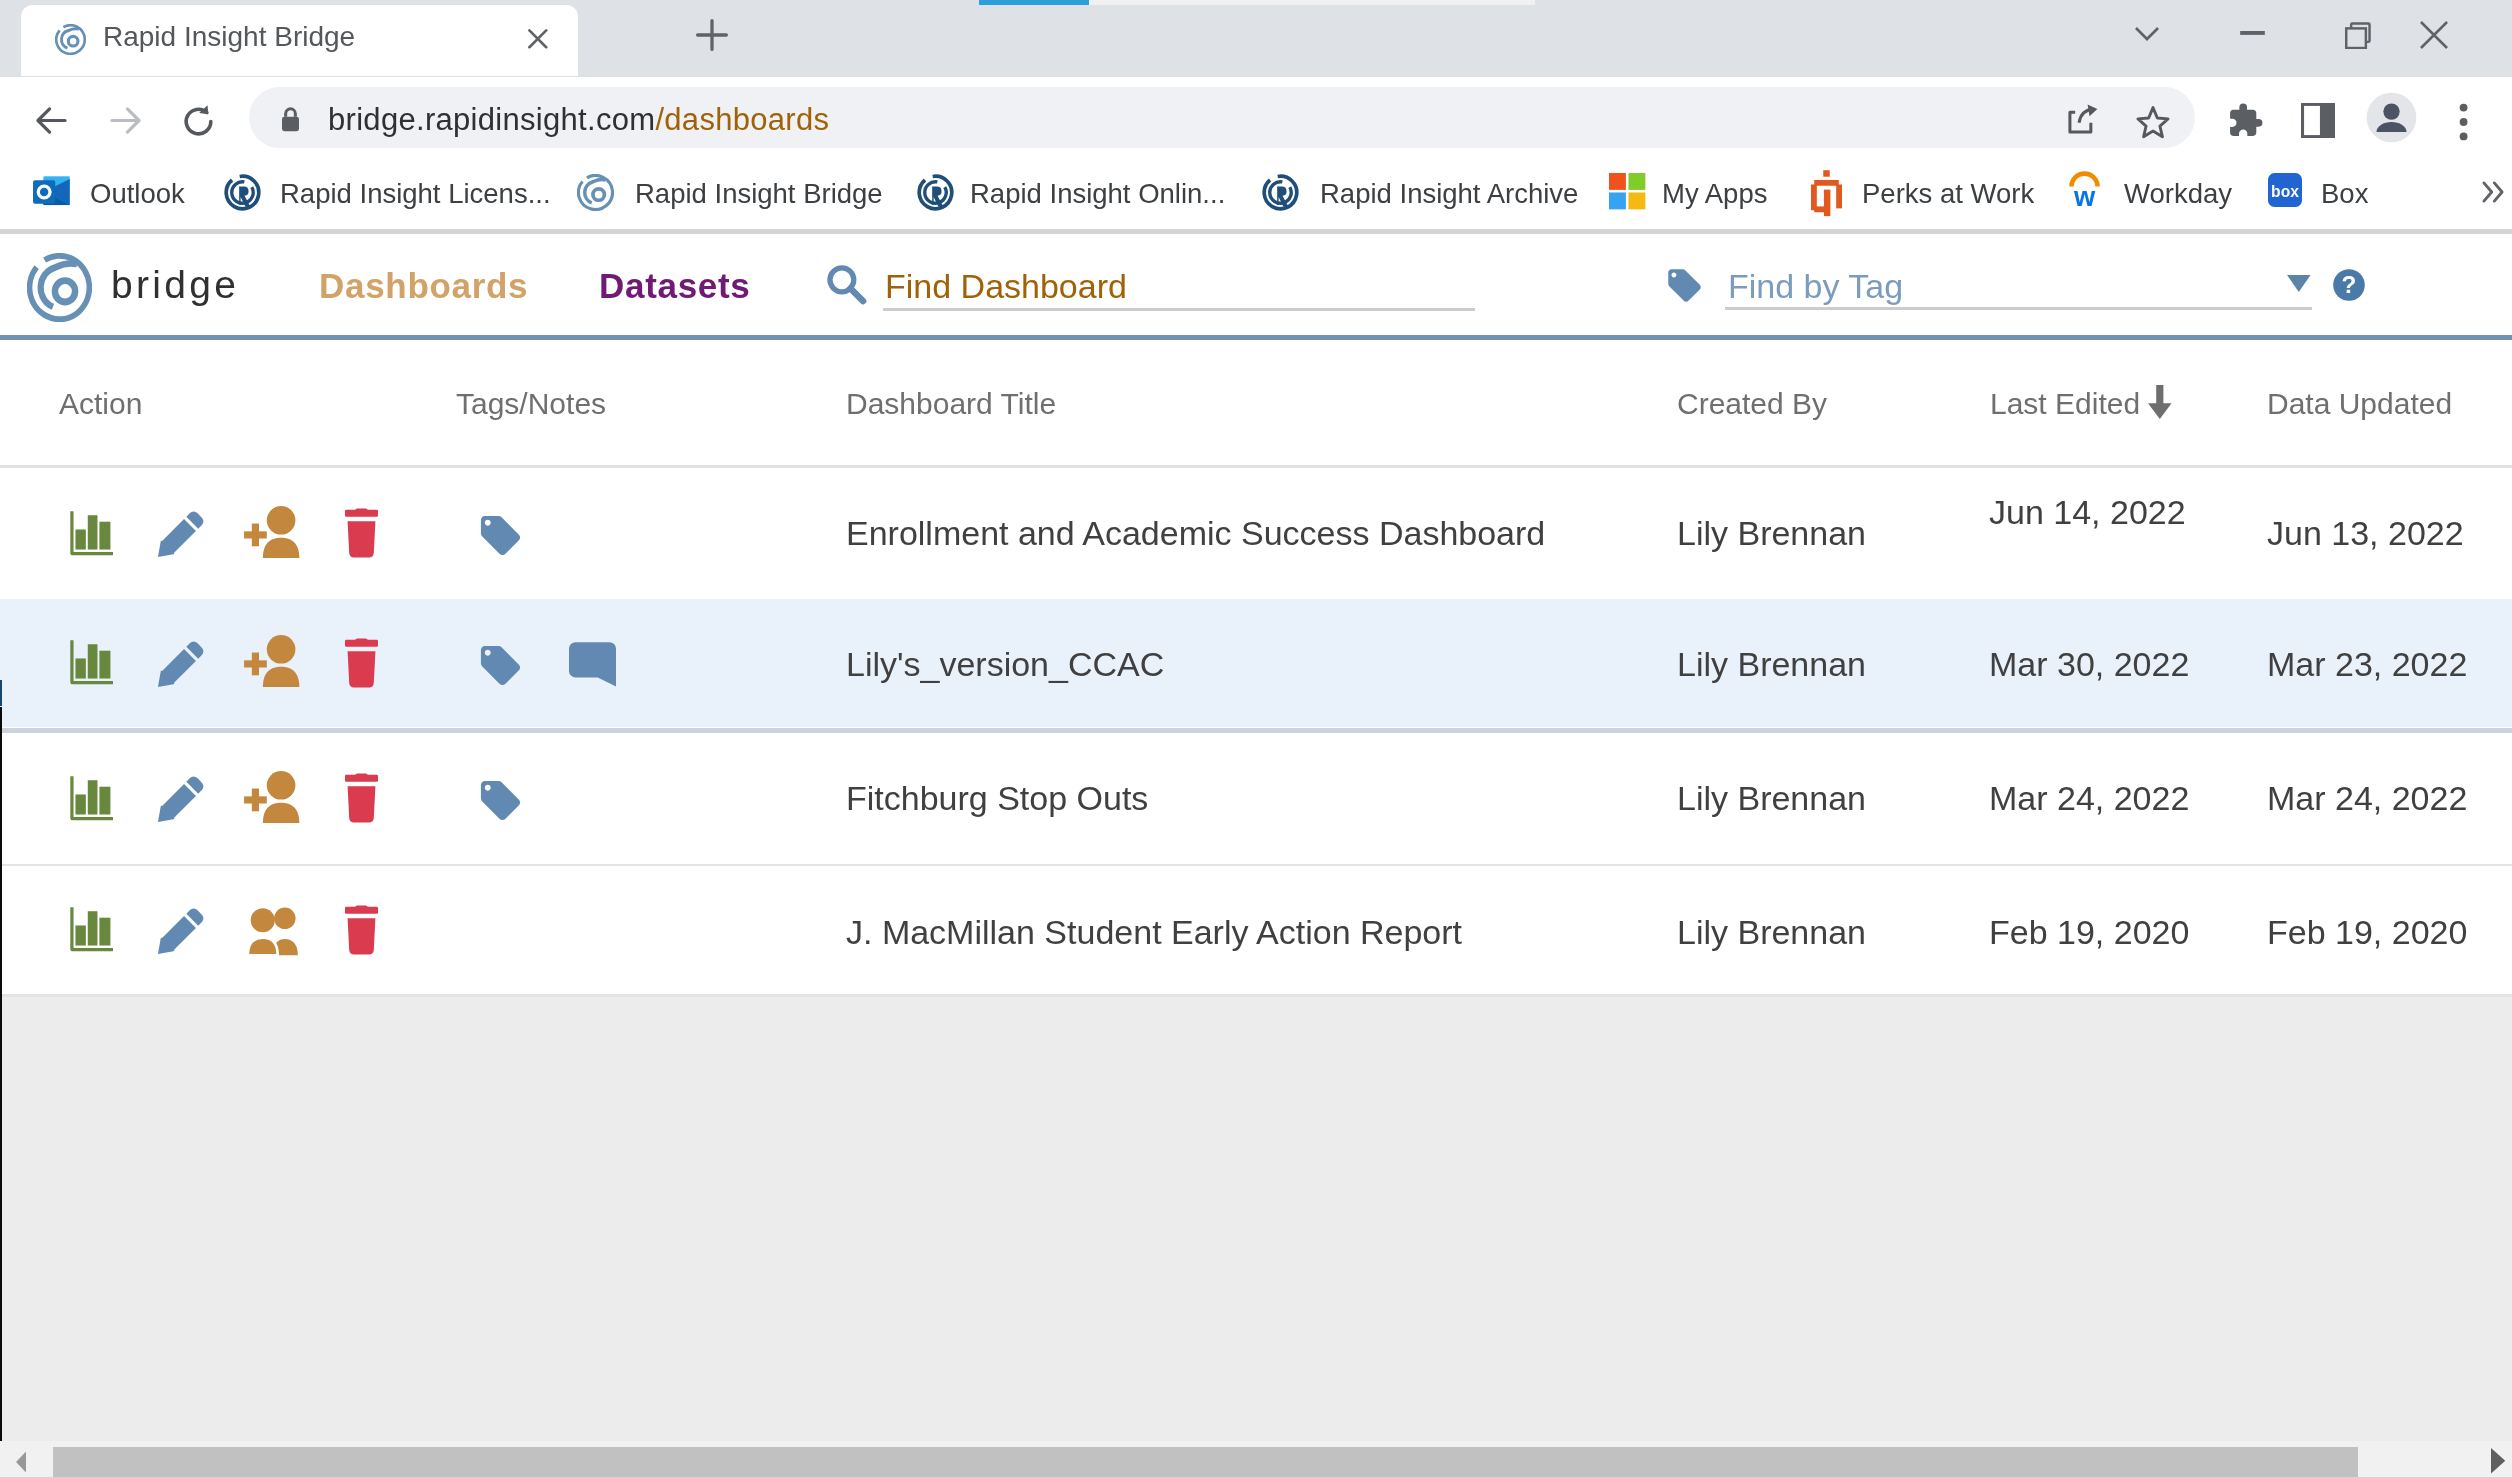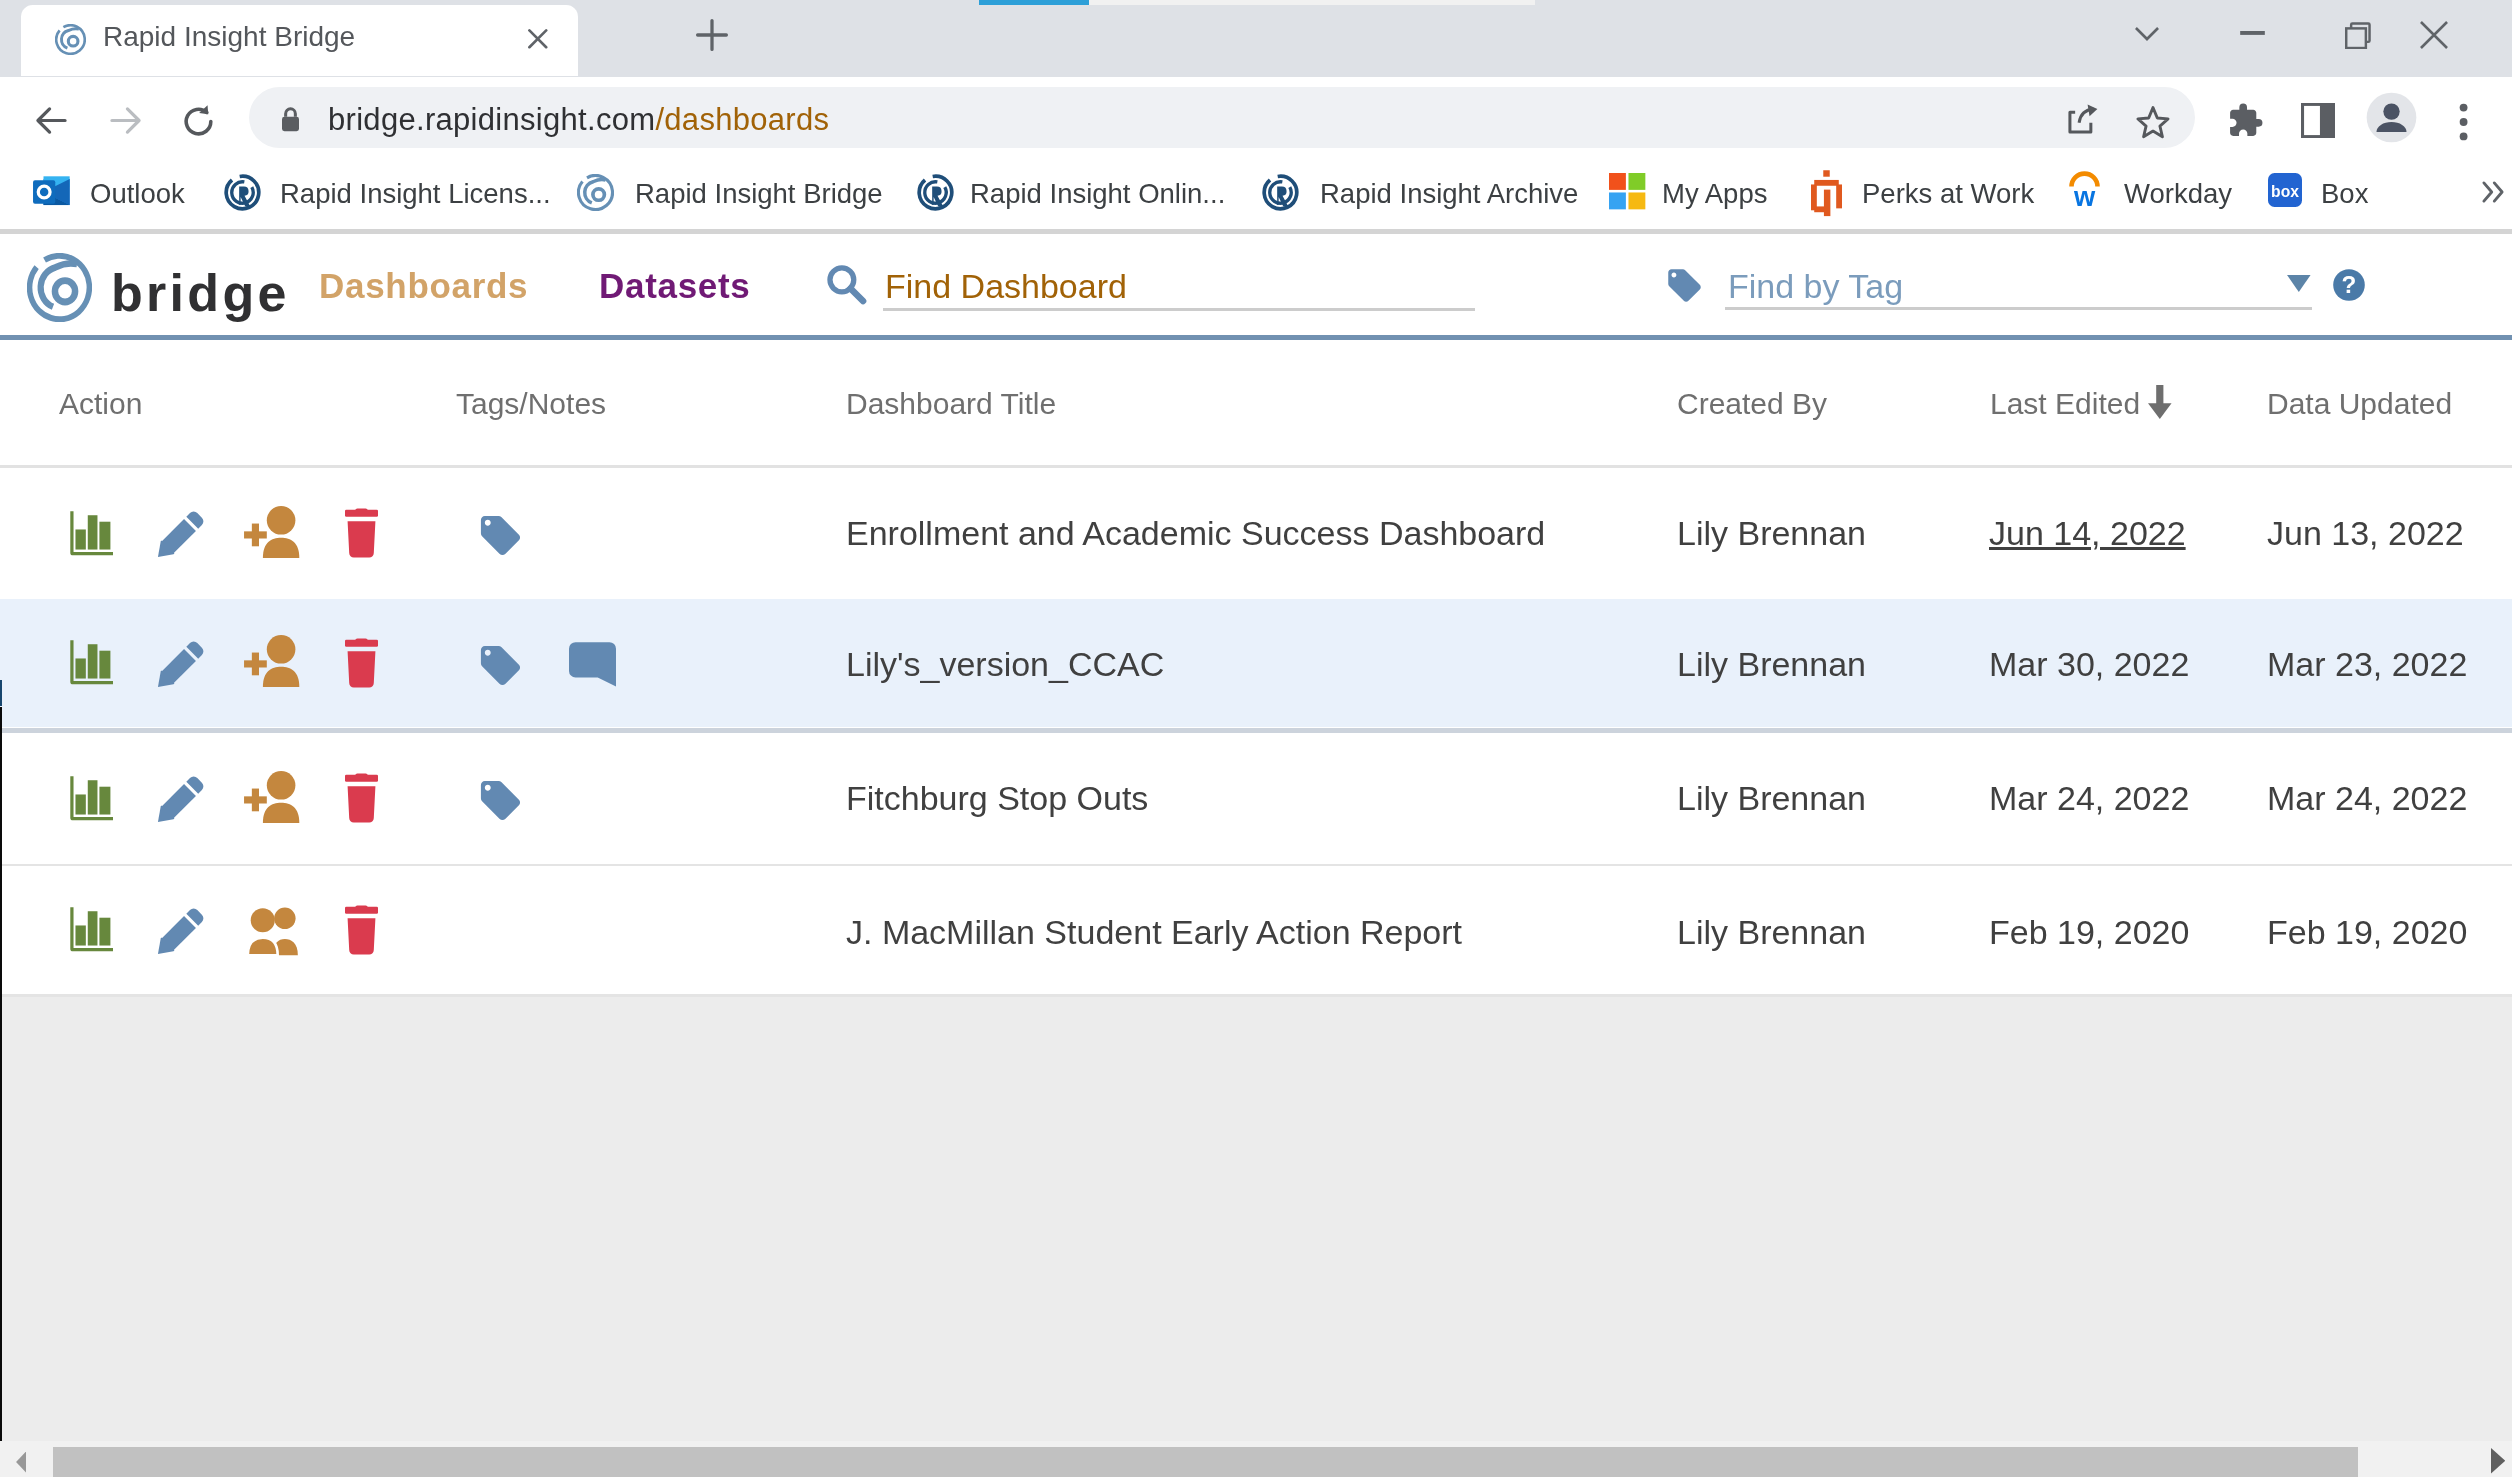--- a/index.html
+++ b/index.html
@@ -20,21 +20,21 @@
   #url { left:328px; top:102px; font-size:31px; color:#2f3033; letter-spacing:0.3px;}
   #url .gray { color:#a16207; }
   #bookbar { left:0; top:157px; width:2512px; height:72px; background:#fff; }
   #chromediv { left:0; top:229px; width:2512px; height:4.6px; background:#d4d4d4; }
   .bm { position:absolute; top:175px; height:37px; font-size:27.5px; color:#3c4043;
         white-space:nowrap; line-height:37px; }
 
   
   #appheader { left:0; top:234px; width:2512px; height:101px; background:#fff; }
   #bluebar { left:0; top:335px; width:2512px; height:5.2px; background:#7191b1; }
-  #brandtext { left:111px; top:263px; font-size:52px; font-weight:bold; color:#303032; letter-spacing:3.3px; }
+  #brandtext { left:111px; top:263px; font-size:39px; font-weight:normal; color:#303032; letter-spacing:3.3px; }
   #navdash { left:319px; top:266px; font-size:35px; font-weight:bold; color:#d2a368; letter-spacing:0.7px; }
   #navdata { left:599px; top:266px; font-size:35px; font-weight:bold; color:#701a75; letter-spacing:0.7px; }
   #finddash { left:885px; top:267px; font-size:34px; color:#a16207; }
   #findtag  { left:1728px; top:267px; font-size:34px; color:#7b9cbc; }
   .uline { height:2.6px; background:#cccccc; }
   #uline1 { left:883px; top:308px; width:592px; }
   #uline2 { left:1725px; top:307px; width:587px; }
 
   
   .hcell { position:absolute; top:387px; font-size:30px; color:#6f6f6f; white-space:nowrap; }
@@ -276,21 +276,21 @@
   <div class="row" id="row1" style="top:468px; height:130px;"></div>
   <div class="row" id="row2" style="top:599px; height:128px;"></div>
   <div class="rborder" style="top:728px; height:5.9px; background:#ccd3dc;"></div>
   <div class="row" id="row3" style="top:733px; height:130px;"></div>
   <div class="rborder" style="top:864px; height:2.6px;"></div>
   <div class="row" id="row4" style="top:866px; height:128px;"></div>
   <div class="rborder" style="top:994px; height:2.6px;"></div>
 
   <div class="rtext" style="left:846px; top:514px;">Enrollment and Academic Success Dashboard</div>
   <div class="rtext" style="left:1677px; top:514px;">Lily Brennan</div>
-  <div class="rtext" style="left:1989px; top:514px;text-decoration:underline;">Jun 14, 2022</div>
+  <div class="rtext" style="left:1989px; top:493px;">Jun 14, 2022</div>
   <div class="rtext" style="left:2267px; top:514px;">Jun 13, 2022</div>
 
   <div class="rtext" style="left:846px; top:645px;">Lily's_version_CCAC</div>
   <div class="rtext" style="left:1677px; top:645px;">Lily Brennan</div>
   <div class="rtext" style="left:1989px; top:645px;">Mar 30, 2022</div>
   <div class="rtext" style="left:2267px; top:645px;">Mar 23, 2022</div>
 
   <div class="rtext" style="left:846px; top:779px;">Fitchburg Stop Outs</div>
   <div class="rtext" style="left:1677px; top:779px;">Lily Brennan</div>
   <div class="rtext" style="left:1989px; top:779px;">Mar 24, 2022</div>

